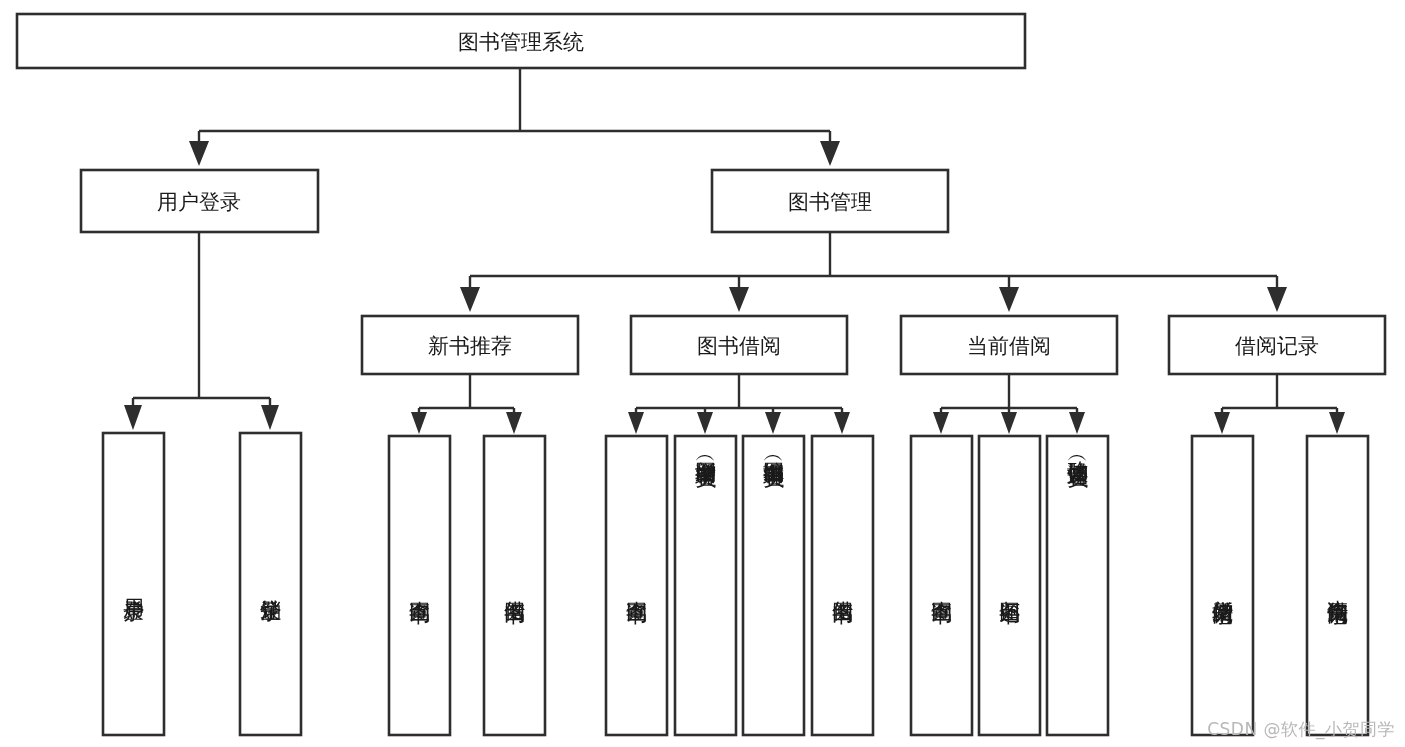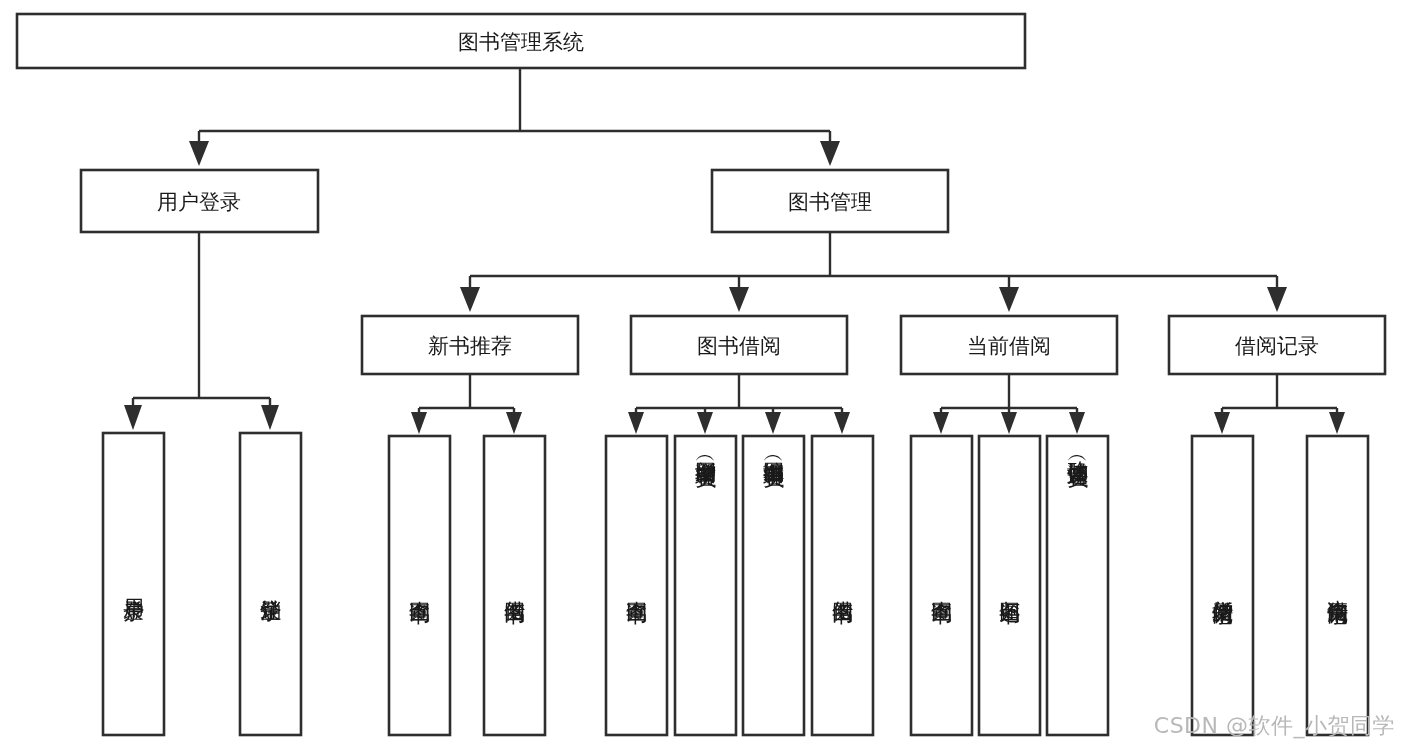--- a/index.html
+++ b/index.html
@@ -64,21 +64,21 @@
     pointer-events: none;
     display: flex;
     align-items: center;
     justify-content: center;
   }
   .watermark {
     position: absolute;
     right: 10px;
     bottom: 6px;
     font-family: "DejaVu Sans", "Liberation Sans", sans-serif;
-    font-size: 22px;
+    font-size: 17px;
     color: #b8b8b8;
     white-space: nowrap;
     letter-spacing: 0.5px;
   }
 </style>
 </head>
 <body>
 
 <div id="diagram-root">
 

